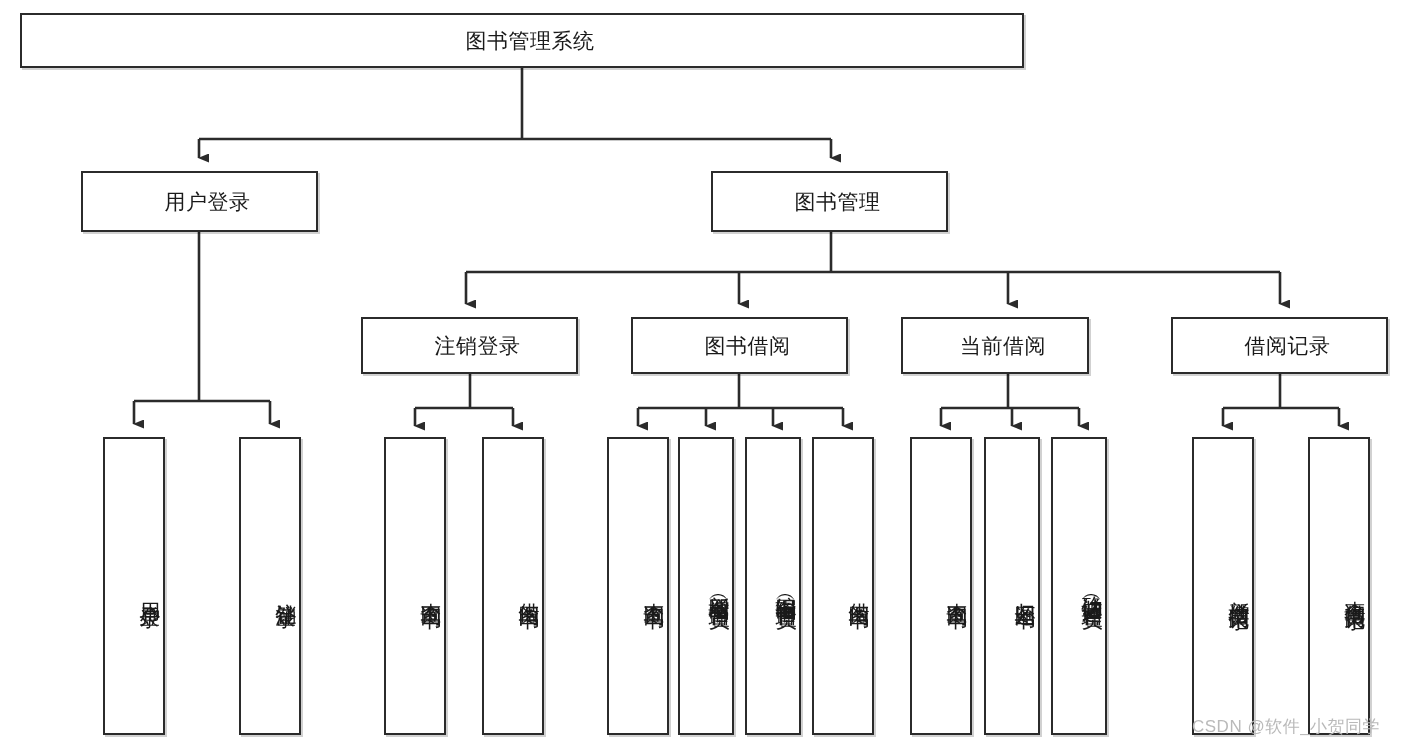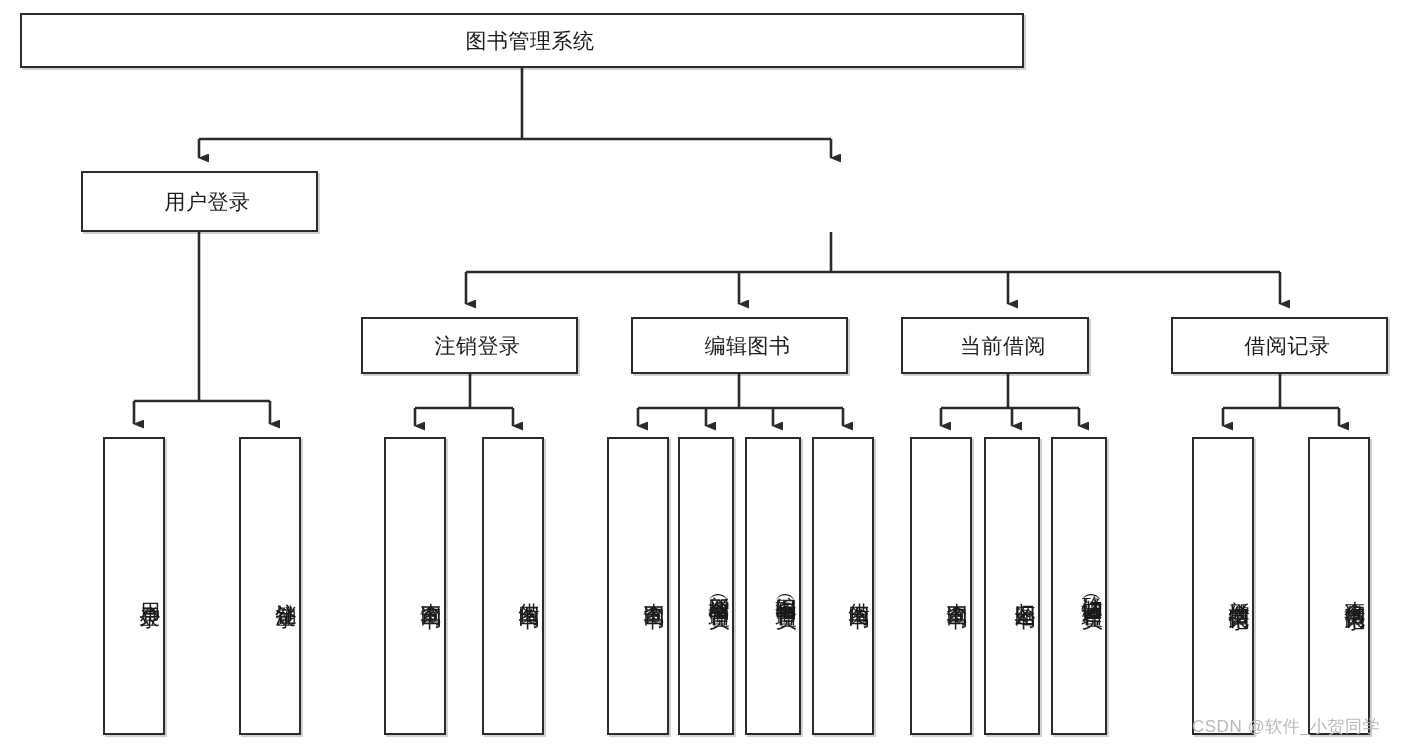--- a/index.html
+++ b/index.html
@@ -142,26 +142,29 @@
     </g>
   </svg>
 
   <div class="node-box node-horizontal" style="left:20px; top:13px; width:1004px; height:55px;">
     <span class="node-label">图书管理系统</span>
   </div>
 
   <div class="node-box node-horizontal" style="left:81px; top:171px; width:237px; height:61px;">
     <span class="node-label">用户登录</span>
   </div>
+  <div class="node-box node-horizontal" style="left:711px; top:171px; width:237px; height:61px;">
+    <span class="node-label">图书管理</span>
+  </div>
 
   <div class="node-box node-horizontal" style="left:361px; top:317px; width:217px; height:57px;">
     <span class="node-label">注销登录</span>
   </div>
   <div class="node-box node-horizontal" style="left:631px; top:317px; width:217px; height:57px;">
-    <span class="node-label">编辑图书</span>
+    <span class="node-label">图书借阅</span>
   </div>
   <div class="node-box node-horizontal" style="left:901px; top:317px; width:188px; height:57px;">
     <span class="node-label">当前借阅</span>
   </div>
   <div class="node-box node-horizontal" style="left:1171px; top:317px; width:217px; height:57px;">
     <span class="node-label">借阅记录</span>
   </div>
 
   <div class="node-box node-vertical" style="left:103px; top:437px; width:62px; height:298px;">
     <span class="node-label">用户登录</span>

